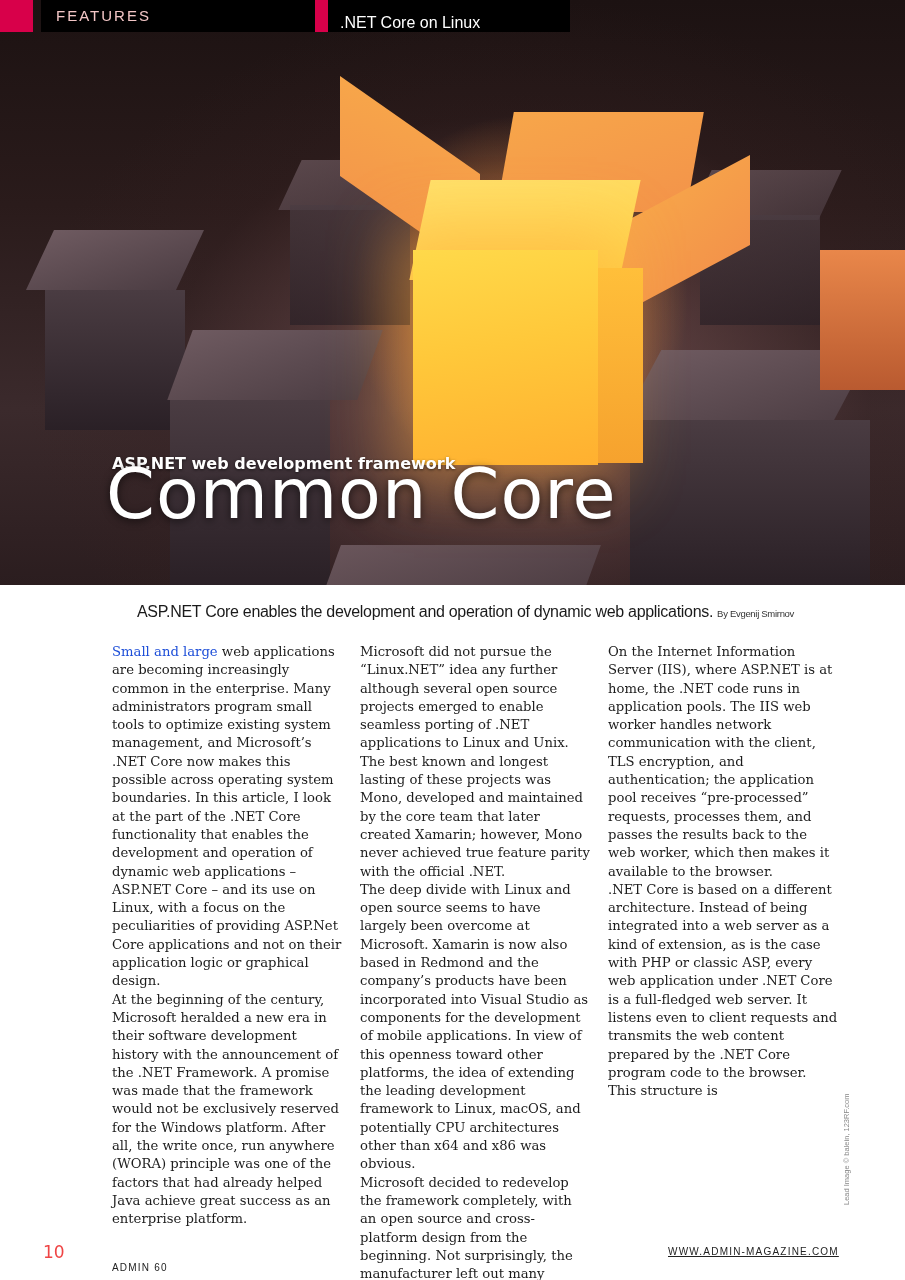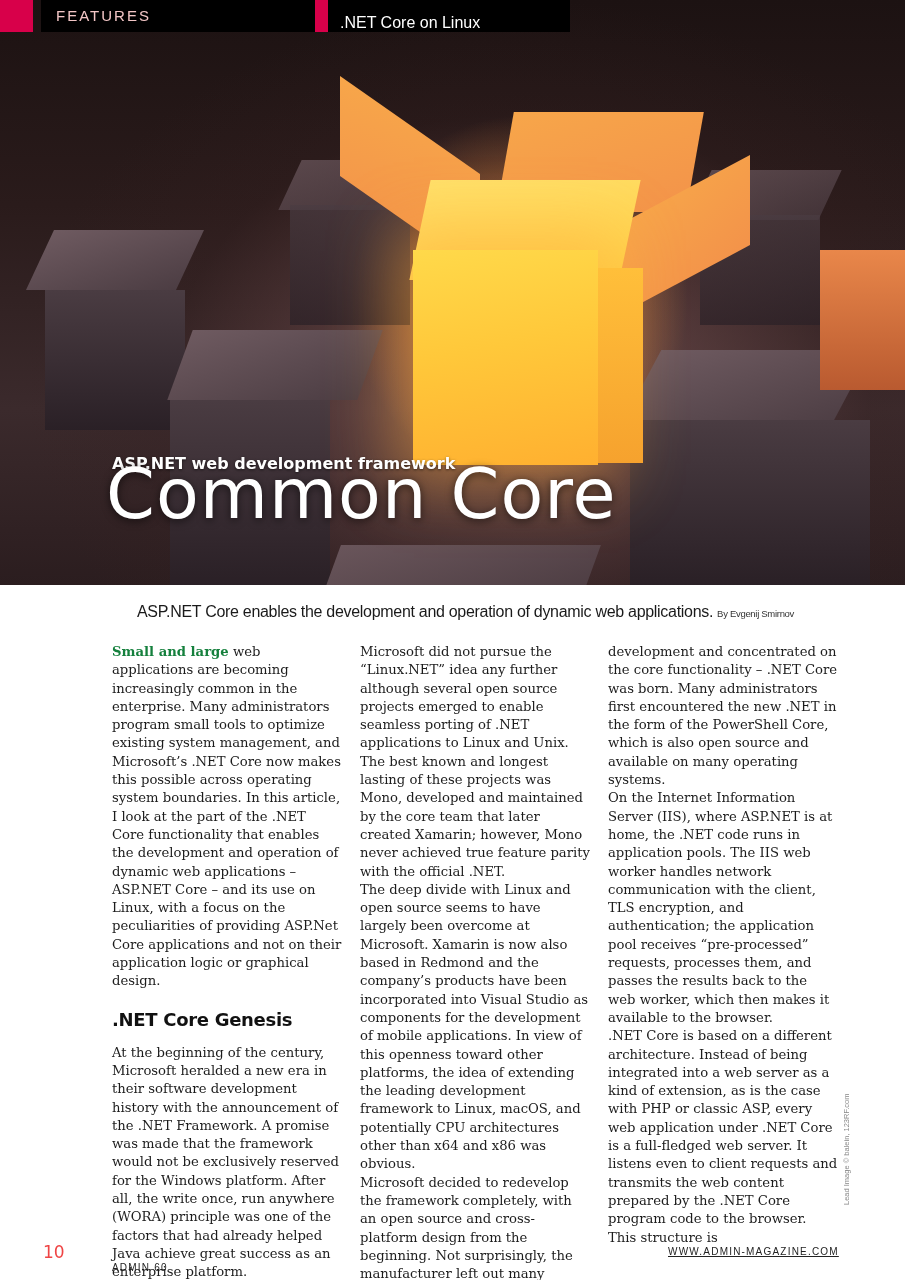--- a/index.html
+++ b/index.html
@@ -32,21 +32,21 @@
   .headline { position: absolute; left: 106px; top: 456px; font-family: "DejaVu Sans", sans-serif; font-size: 70px; color: #ffffff; letter-spacing: 1px; text-shadow: 0 2px 8px rgba(0,0,0,0.6); line-height: 1.1; }
 
   .lede { position: absolute; left: 113px; top: 603px; font-family: "Liberation Sans", sans-serif; font-size: 16px; color: #1a1a1a; white-space: nowrap; letter-spacing: -0.3px; margin-left: 24px; }
   .byline { font-size: 9.5px; color: #333; margin-left: 4px; }
 
   .col { position: absolute; top: 643px; width: 230px; font-size: 13.2px; line-height: 18.3px; color: #1c1c1c; }
   .col p { margin: 0; }
   .col1 { left: 112px; }
   .col2 { left: 360px; }
   .col3 { left: 608px; }
-  .lead-in { color: #15803d; font-weight: bold; }
+  .lead-in { color: #1d4ed8; font-weight: normal; }
   .subhead { font-family: "DejaVu Sans", sans-serif; font-weight: bold; font-size: 18px; color: #111; margin: 18px 0 13px 0; line-height: 22px; letter-spacing: -0.3px; }
 
   .credit { position: absolute; left: 842px; top: 1205px; transform-origin: left top; transform: rotate(-90deg); font-family: "Liberation Sans", sans-serif; font-size: 7.5px; color: #888; white-space: nowrap; }
 
   .footer-page { position: absolute; left: 43px; top: 1242px; font-family: "DejaVu Sans", sans-serif; font-size: 17px; color: #ef4444; }
   .footer-issue { position: absolute; left: 112px; top: 1246px; font-family: "Liberation Sans", sans-serif; font-size: 10px; letter-spacing: 1.2px; color: #222; margin-top: 16px; }
   .footer-url { position: absolute; left: 668px; top: 1246px; font-family: "Liberation Sans", sans-serif; font-size: 10px; letter-spacing: 1.2px; color: #222; text-decoration: underline; }
 </style>
 </head>
 <body>
@@ -85,32 +85,30 @@
   <span class="section-label">FEATURES</span>
   <span class="topic-label">.NET Core on Linux</span>
 </div>
 
 <div class="lede">
   <span>ASP.NET Core enables the development and operation of dynamic web applications.</span><span class="byline">By Evgenij Smirnov</span>
 </div>
 
 <div class="col col1">
   <p><span class="lead-in">Small and large</span><span> web applications are becoming increasingly common in the enterprise. Many administrators program small tools to optimize existing system management, and Microsoft’s .NET Core now makes this possible across operating system boundaries. In this article, I look at the part of the .NET Core functionality that enables the development and operation of dynamic web applications – ASP.NET Core – and its use on Linux, with a focus on the peculiarities of providing ASP.Net Core applications and not on their application logic or graphical design.</span></p>
-  <div class="subhead">.NET Core Genesis</div>
   <p>At the beginning of the century, Microsoft heralded a new era in their software development history with the announcement of the .NET Framework. A promise was made that the framework would not be exclusively reserved for the Windows platform. After all, the write once, run anywhere (WORA) principle was one of the factors that had already helped Java achieve great success as an enterprise platform.</p>
 </div>
 
 <div class="col col2">
   <p>Microsoft did not pursue the “Linux.NET” idea any further although several open source projects emerged to enable seamless porting of .NET applications to Linux and Unix. The best known and longest lasting of these projects was Mono, developed and maintained by the core team that later created Xamarin; however, Mono never achieved true feature parity with the official .NET.</p>
   <p>The deep divide with Linux and open source seems to have largely been overcome at Microsoft. Xamarin is now also based in Redmond and the company’s products have been incorporated into Visual Studio as components for the development of mobile applications. In view of this openness toward other platforms, the idea of extending the leading development framework to Linux, macOS, and potentially CPU architectures other than x64 and x86 was obvious.</p>
   <p>Microsoft decided to redevelop the framework completely, with an open source and cross-platform design from the beginning. Not surprisingly, the manufacturer left out many Windows-specific frameworks that were docked to .NET in the course of</p>
 </div>
 
 <div class="col col3">
-  <p>development and concentrated on the core functionality – .NET Core was born. Many administrators first encountered the new .NET in the form of the PowerShell Core, which is also open source and available on many operating systems.</p>
   <p>On the Internet Information Server (IIS), where ASP.NET is at home, the .NET code runs in application pools. The IIS web worker handles network communication with the client, TLS encryption, and authentication; the application pool receives “pre-processed” requests, processes them, and passes the results back to the web worker, which then makes it available to the browser.</p>
   <p>.NET Core is based on a different architecture. Instead of being integrated into a web server as a kind of extension, as is the case with PHP or classic ASP, every web application under .NET Core is a full-fledged web server. It listens even to client requests and transmits the web content prepared by the .NET Core program code to the browser. This structure is</p>
 </div>
 
 <div class="credit">Lead Image © balein, 123RF.com</div>
 
 <div class="footer-page">10</div>
 <div class="footer-issue">ADMIN 60</div>
 <div class="footer-url">WWW.ADMIN-MAGAZINE.COM</div>
 

